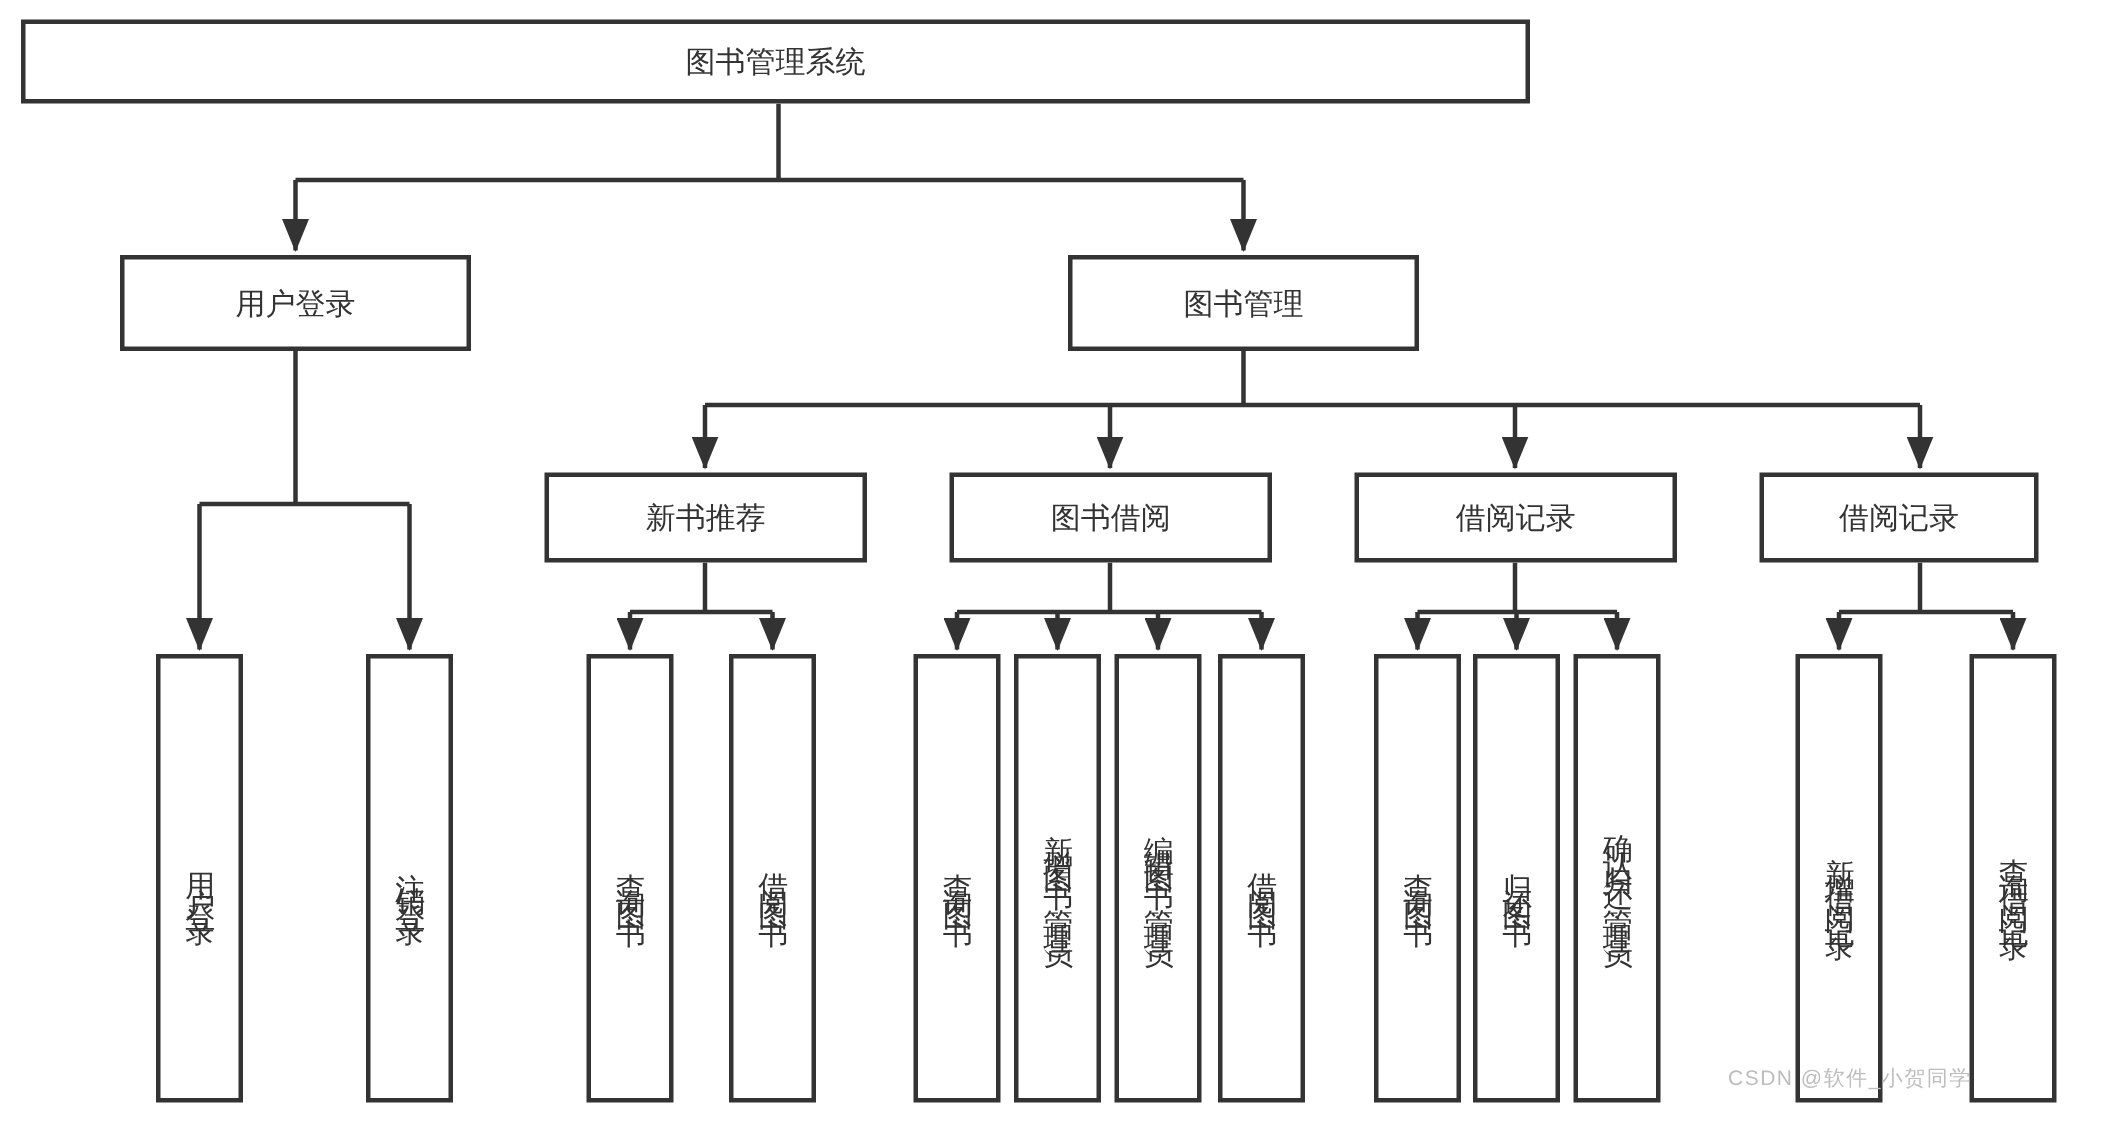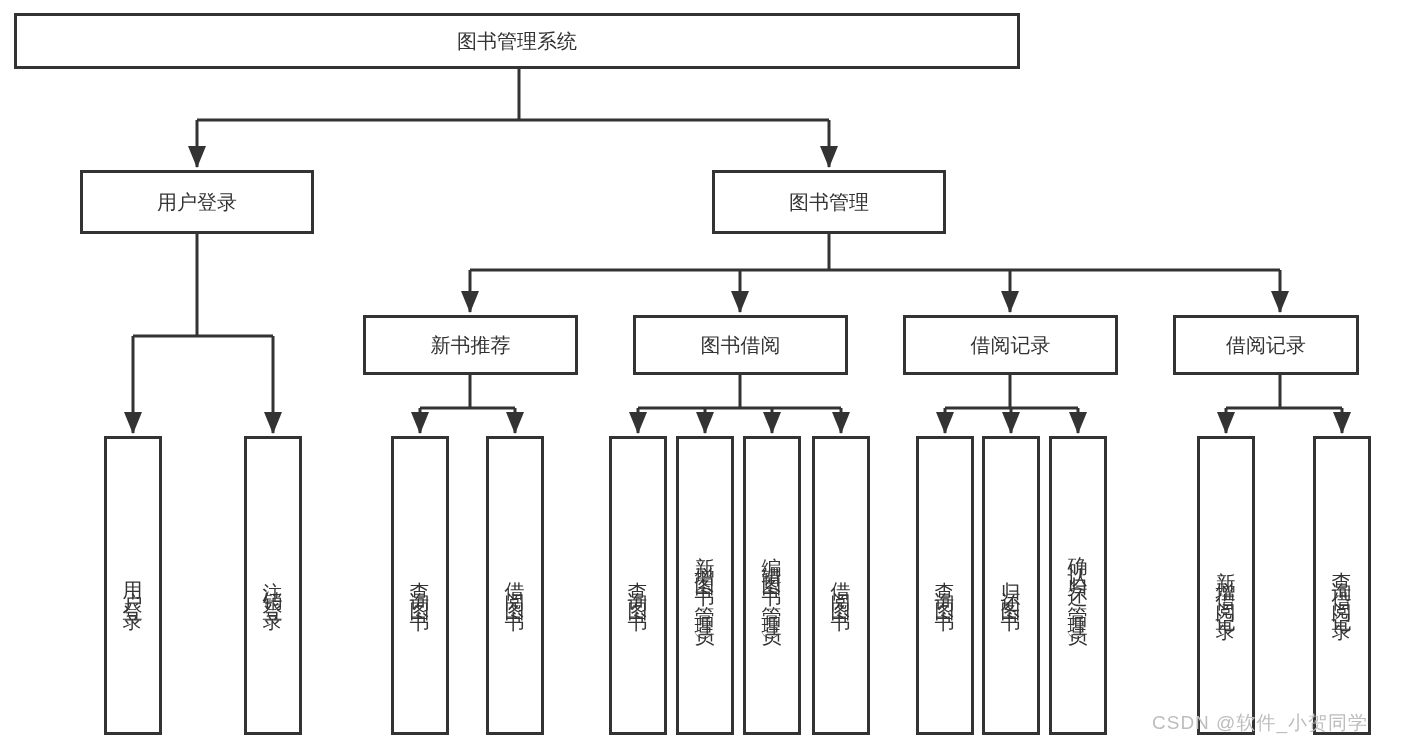--- a/index.html
+++ b/index.html
@@ -38,21 +38,21 @@
     width:58px;
     height:299px;
     top:436px;
     line-height:1;
   }
   .watermark{
     position:absolute;
     left:1152px;
     top:710px;
     width:250px;
-    font-size:19px;
+    font-size:14px;
     color:var(--wm);
     white-space:nowrap;
     z-index:5;
     letter-spacing:1px;
   }
 </style>
 </head>
 <body>
 
 <div class="canvas">

